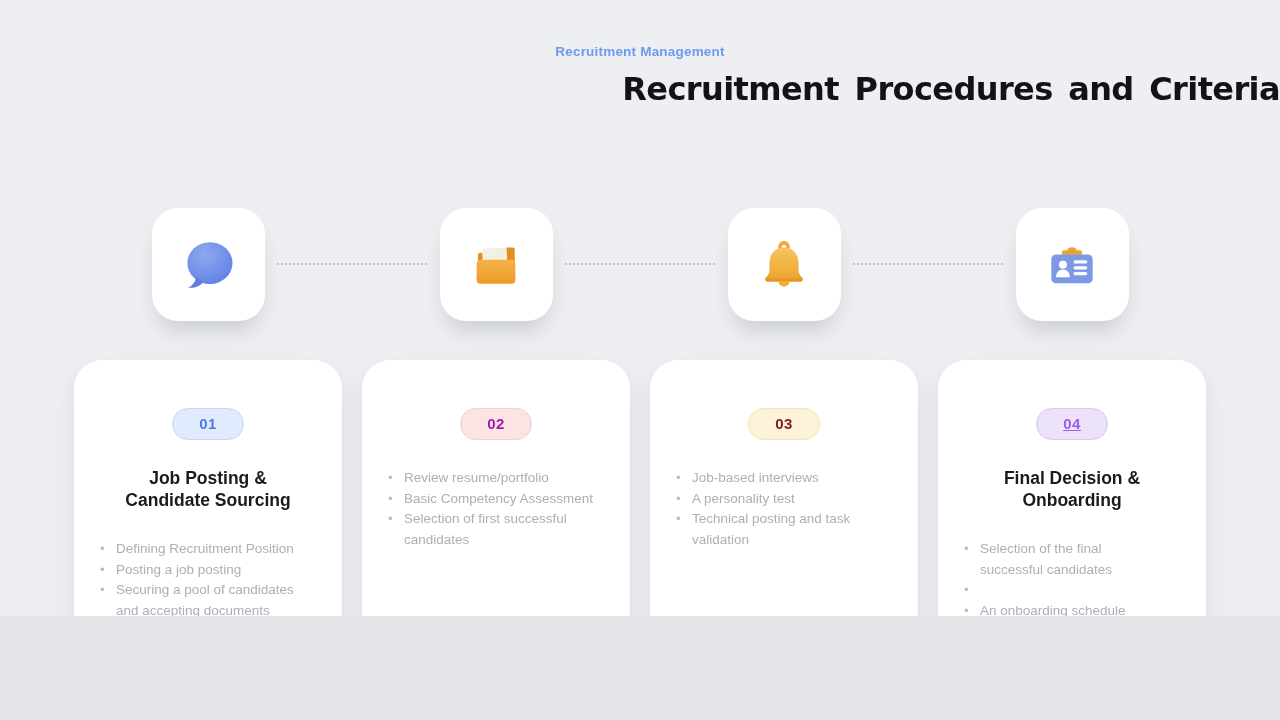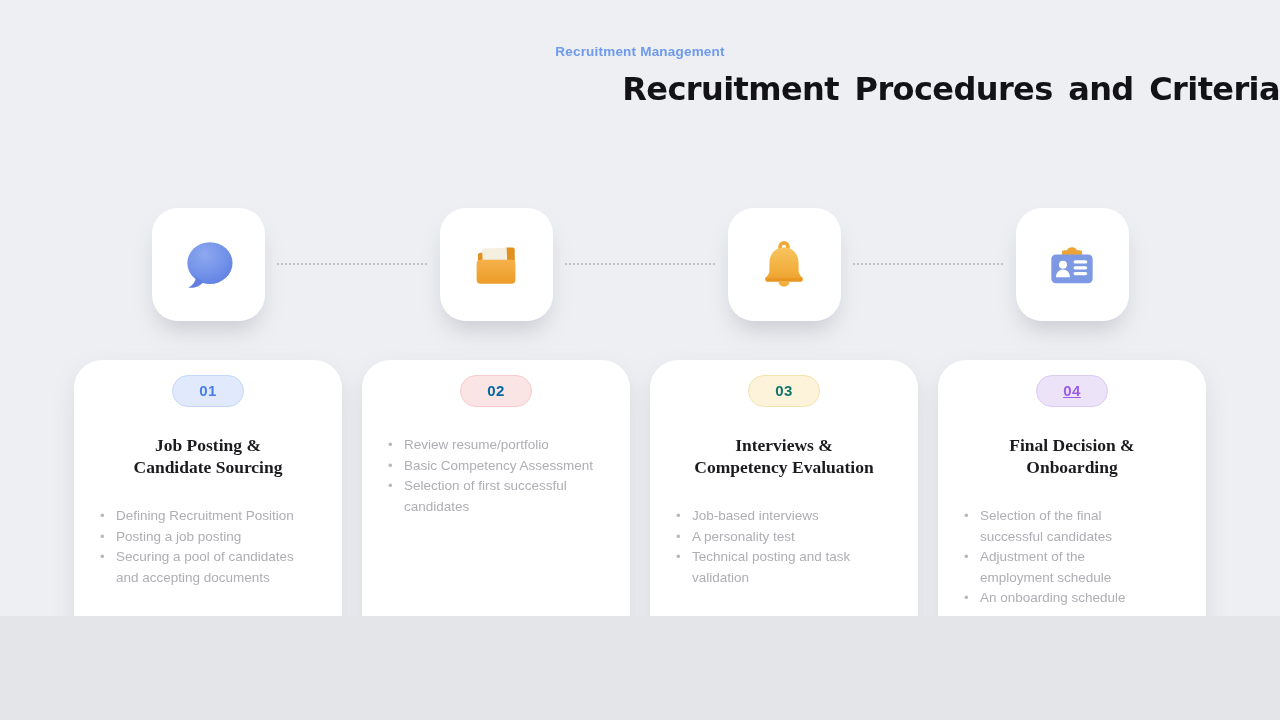--- a/index.html
+++ b/index.html
@@ -57,38 +57,37 @@
   .cards-row {
     position: absolute; top: 360px; left: 74px;
     width: 1132px;
     display: flex; gap: 20px;
   }
   .card {
     width: 268px; height: 293px; flex: none;
     background: #ffffff;
     border-radius: 28px;
     box-shadow: 0 10px 24px -4px rgba(130,136,155,0.28);
-    padding-top: 15px;
+    padding-top: 48px;
     text-align: center;
   }
   .badge {
     display: inline-block;
     min-width: 72px; height: 32px; line-height: 30px;
     padding: 0 14px;
     border-radius: 16px;
     border: 1px solid transparent;
     font-size: 15px; font-weight: bold;
     letter-spacing: 0.5px;
   }
   .card-title {
     margin-top: 27px;
     font-size: 17.5px; font-weight: bold;
     color: #1b1b1f;
     line-height: 22px;
-    font-family: Liberation Serif, serif;
   }
   .bullet-list {
     margin-top: 28px;
     padding: 0 22px 0 26px;
     list-style: none;
     text-align: left;
   }
   .bullet-item {
     display: flex;
     font-size: 13.5px;
@@ -200,43 +199,39 @@
           <span class="bullet-text">Posting a job posting</span>
         </li>
         <li class="bullet-item">
           <span class="bullet-dot">•</span>
           <span class="bullet-text">Securing a pool of candidates and accepting documents</span>
         </li>
       </ul>
     </div>
 
     <div class="card">
-      <span class="badge" style="background-color: rgb(251, 228, 228); border-color: rgb(246, 204, 204); color: #0369a1;">02</span>
+      <span class="badge" style="background-color: rgb(251, 228, 228); border-color: rgb(246, 204, 204); color: #a21caf;">02</span>
       <ul class="bullet-list">
         <li class="bullet-item">
           <span class="bullet-dot">•</span>
           <span class="bullet-text">Review resume/portfolio</span>
         </li>
         <li class="bullet-item">
           <span class="bullet-dot">•</span>
           <span class="bullet-text">Basic Competency Assessment</span>
         </li>
         <li class="bullet-item">
           <span class="bullet-dot">•</span>
           <span class="bullet-text">Selection of first successful candidates</span>
         </li>
       </ul>
     </div>
 
     <div class="card">
-      <span class="badge" style="background-color: rgb(252, 243, 218); border-color: rgb(243, 227, 174); color: #0f766e;">03</span>
-      <div class="card-title">
-        <span>Interviews &amp;</span><br>
-        <span>Competency Evaluation</span>
-      </div>
+      <span class="badge" style="background-color: rgb(252, 243, 218); border-color: rgb(243, 227, 174); color: #7f1d1d;">03</span>
       <ul class="bullet-list">
         <li class="bullet-item">
           <span class="bullet-dot">•</span>
           <span class="bullet-text">Job-based interviews</span>
         </li>
         <li class="bullet-item">
           <span class="bullet-dot">•</span>
           <span class="bullet-text">A personality test</span>
         </li>
         <li class="bullet-item">
@@ -252,21 +247,20 @@
         <span>Final Decision &amp;</span><br>
         <span>Onboarding</span>
       </div>
       <ul class="bullet-list">
         <li class="bullet-item">
           <span class="bullet-dot">•</span>
           <span class="bullet-text">Selection of the final successful candidates</span>
         </li>
         <li class="bullet-item">
           <span class="bullet-dot">•</span>
-          <span class="bullet-text">Adjustment of the employment schedule</span>
         </li>
         <li class="bullet-item">
           <span class="bullet-dot">•</span>
           <span class="bullet-text">An onboarding schedule</span>
         </li>
       </ul>
     </div>
 
   </div>
 </div>

